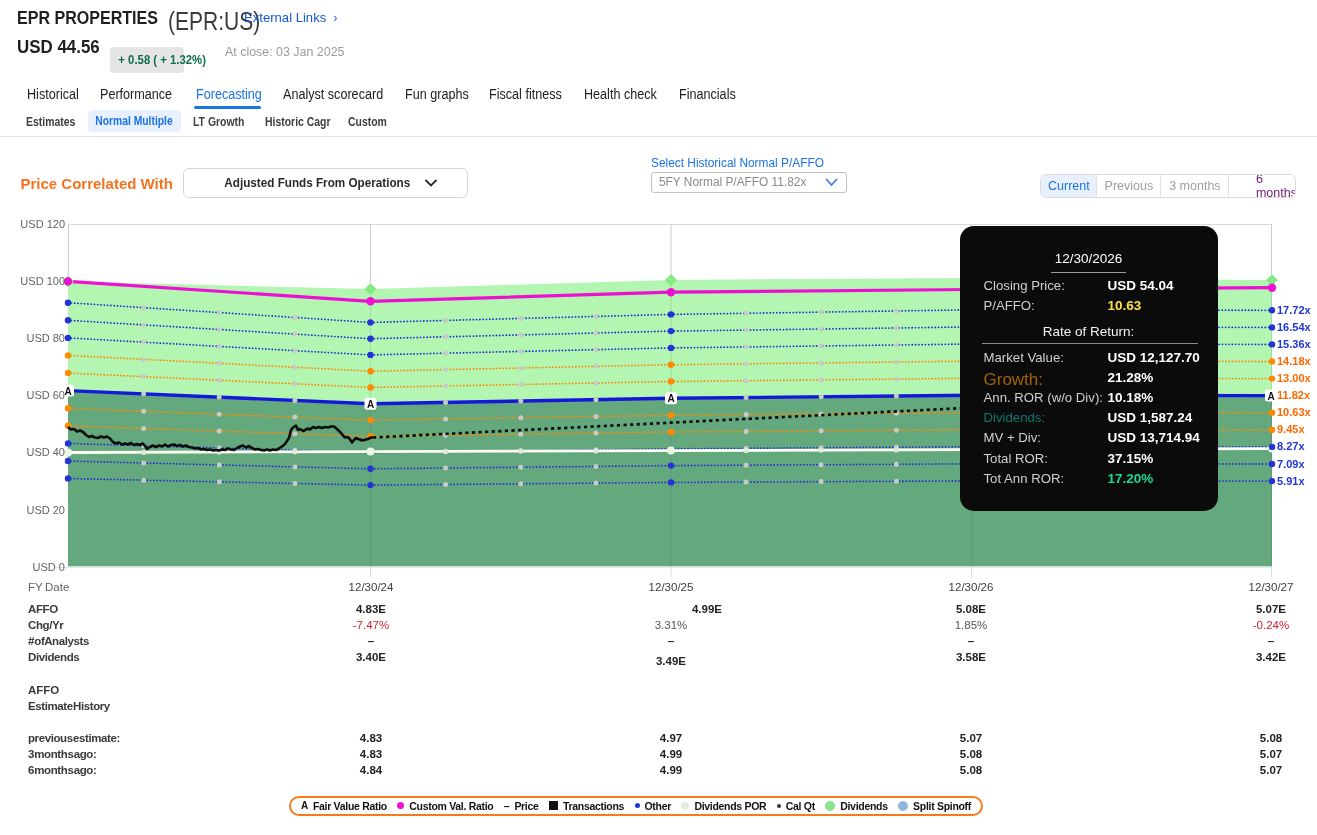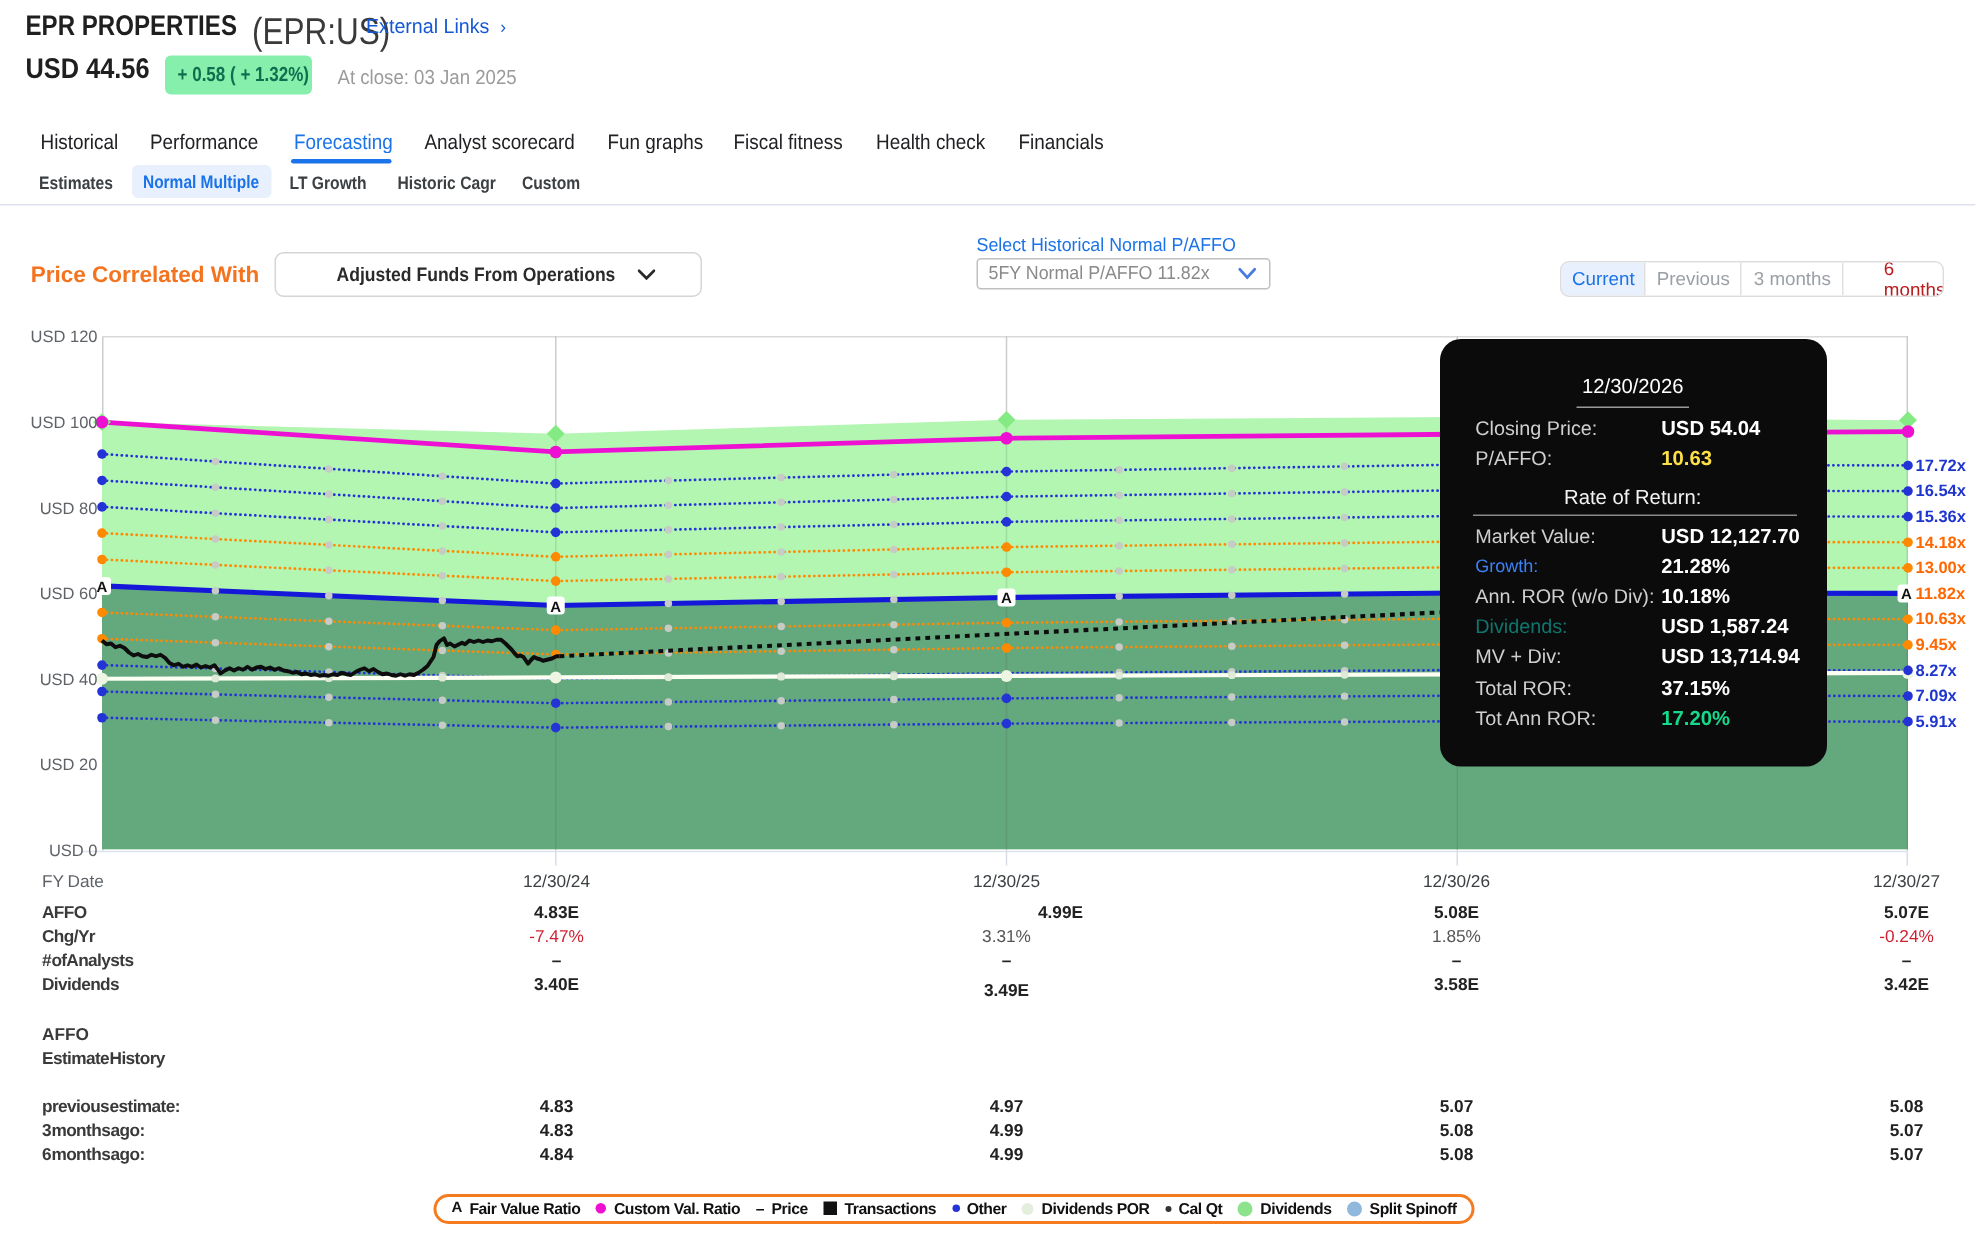--- a/index.html
+++ b/index.html
@@ -4,21 +4,21 @@
 * { margin:0; padding:0; box-sizing:border-box; }
 html,body { width:1317px; height:835px; background:#fff; font-family:"Liberation Sans",sans-serif; overflow:hidden; }
 </style></head>
 <body>
 <div style="position:relative;width:1317px;height:835px;">
 
 <div style="position:absolute;left:17px;top:7px;font-size:19px;font-weight:bold;color:#1f1f1f;white-space:nowrap;"><span style="display:inline-block;transform:scaleX(0.845);transform-origin:0 0;">EPR PROPERTIES</span></div>
 <div style="position:absolute;left:168px;top:7px;font-size:25px;color:#3a3a3a;white-space:nowrap;"><span style="display:inline-block;transform:scaleX(0.84);transform-origin:0 0;">(EPR:US)</span></div>
 <div style="position:absolute;left:244px;top:10px;font-size:13.5px;color:#1558d6;white-space:nowrap;"><span style="display:inline-block;transform:scaleX(0.97);transform-origin:0 0;">External Links &nbsp;<span style="font-size:12px;">›</span></span></div>
 <div style="position:absolute;left:17px;top:36px;font-size:19px;font-weight:bold;color:#1f1f1f;white-space:nowrap;"><span style="display:inline-block;transform:scaleX(0.89);transform-origin:0 0;">USD 44.56</span></div>
-<div style="position:absolute;left:110px;top:37px;width:98px;height:26px;background:#86efac;border-radius:4px;text-align:center;line-height:26px;font-size:13.5px;font-weight:bold;color:#0e6f4f;white-space:nowrap;"><span style="display:inline-block;transform:scaleX(0.84);">+ 0.58 ( + 1.32%)</span></div>
+<div style="position:absolute;left:110px;top:47px;width:74px;height:26px;background:#e5e5e5;border-radius:4px;text-align:center;line-height:26px;font-size:13.5px;font-weight:bold;color:#0e6f4f;white-space:nowrap;"><span style="display:inline-block;transform:scaleX(0.84);">+ 0.58 ( + 1.32%)</span></div>
 <div style="position:absolute;left:225px;top:44px;font-size:13.5px;color:#9b9b9b;white-space:nowrap;"><span style="display:inline-block;transform:scaleX(0.92);transform-origin:0 0;">At close: 03 Jan 2025</span></div>
 
 <div style="position:absolute;left:27px;top:85.5px;font-size:14px;color:#202124;white-space:nowrap;"><span style="display:inline-block;transform:scaleX(0.9);transform-origin:0 0;">Historical</span></div>
 <div style="position:absolute;left:99.5px;top:85.5px;font-size:14px;color:#202124;white-space:nowrap;"><span style="display:inline-block;transform:scaleX(0.9);transform-origin:0 0;">Performance</span></div>
 <div style="position:absolute;left:195.5px;top:85.5px;font-size:14px;color:#1a73e8;white-space:nowrap;"><span style="display:inline-block;transform:scaleX(0.9);transform-origin:0 0;">Forecasting</span></div>
 <div style="position:absolute;left:283px;top:85.5px;font-size:14px;color:#202124;white-space:nowrap;"><span style="display:inline-block;transform:scaleX(0.9);transform-origin:0 0;">Analyst scorecard</span></div>
 <div style="position:absolute;left:405px;top:85.5px;font-size:14px;color:#202124;white-space:nowrap;"><span style="display:inline-block;transform:scaleX(0.9);transform-origin:0 0;">Fun graphs</span></div>
 <div style="position:absolute;left:488.5px;top:85.5px;font-size:14px;color:#202124;white-space:nowrap;"><span style="display:inline-block;transform:scaleX(0.9);transform-origin:0 0;">Fiscal fitness</span></div>
 <div style="position:absolute;left:584px;top:85.5px;font-size:14px;color:#202124;white-space:nowrap;"><span style="display:inline-block;transform:scaleX(0.9);transform-origin:0 0;">Health check</span></div>
 <div style="position:absolute;left:679px;top:85.5px;font-size:14px;color:#202124;white-space:nowrap;"><span style="display:inline-block;transform:scaleX(0.9);transform-origin:0 0;">Financials</span></div>
@@ -38,21 +38,21 @@
 <div style="position:absolute;left:651px;top:171.5px;width:196px;height:21.5px;border:1px solid #c0c0c0;border-radius:3px;display:flex;align-items:center;font-size:12.5px;color:#8a8a8a;padding-left:7px;white-space:nowrap;">
       <span style="display:inline-block;transform:scaleX(0.95);transform-origin:0 0;">5FY Normal P/AFFO 11.82x</span>
       <svg style="position:absolute;right:8px;" width="13" height="9" viewBox="0 0 13 9">
         <path d="M1.5 1.5 L6.5 7 L11.5 1.5" stroke="#4b7be0" stroke-width="1.8" fill="none" stroke-linecap="round"></path>
       </svg>
     </div>
 <div style="position:absolute;left:1040.4px;top:174.4px;height:23.5px;display:flex;border:1px solid #dcdcdc;border-radius:6px;overflow:hidden;font-size:12.5px;">
 <div style="width:55px;background:#e8f0fe;color:#1a73e8;display:flex;align-items:center;justify-content:center;">Current</div>
 <div style="width:64px;background:#fff;color:#9aa0a6;display:flex;align-items:center;justify-content:center;border-left:1px solid #e0e0e0;">Previous</div>
 <div style="width:68px;background:#fff;color:#9aa0a6;display:flex;align-items:center;justify-content:center;border-left:1px solid #e0e0e0;">3 months</div>
-<div style="width:67px;background:#fff;color:#b91c1c;display:flex;align-items:center;justify-content:center;border-left:1px solid #e0e0e0;padding-left:28px;">6 months</div>
+<div style="width:67px;background:#fff;color:#701a75;display:flex;align-items:center;justify-content:center;border-left:1px solid #e0e0e0;padding-left:28px;">6 months</div>
 </div>
 
 <svg width="1317" height="392" viewBox="0 208 1317 392" style="position:absolute;left:0;top:208px;">
 <line x1="68.5" y1="224" x2="68.5" y2="567" stroke="#cccccc" stroke-width="1"></line>
 <line x1="68" y1="224.5" x2="1272" y2="224.5" stroke="#d9d9d9" stroke-width="1"></line>
 <line x1="370.5" y1="224" x2="370.5" y2="567" stroke="#cccccc" stroke-width="1"></line>
 <line x1="671" y1="224" x2="671" y2="567" stroke="#cccccc" stroke-width="1"></line>
 <line x1="971.5" y1="224" x2="971.5" y2="567" stroke="#cccccc" stroke-width="1"></line>
 <line x1="1271.5" y1="224" x2="1271.5" y2="567" stroke="#cccccc" stroke-width="1"></line>
 <line x1="55" y1="567.6" x2="1272" y2="567.6" stroke="#dfe3ec" stroke-width="1"></line>
@@ -329,21 +329,21 @@
 <text x="28" y="591" font-family="Liberation Sans, sans-serif" font-size="11.5" fill="#5f6368">FY Date</text>
 </svg>
 <div style="position:absolute;left:959.5px;top:226px;width:258px;height:285px;background:#0b0b0b;border-radius:14px;font-family:'Liberation Sans',sans-serif;">
 <div style="position:absolute;left:0;right:0;top:22.5px;text-align:center;"><span style="display:inline-block;color:#fff;font-size:13.5px;border-bottom:1px solid #9a9a9a;padding:0 4px 6px;">12/30/2026</span></div>
 <div style="position:absolute;left:24px;top:52.4px;font-size:13.2px;color:#cfcfcf;text-align:right;">Closing Price:</div>
 <div style="position:absolute;left:148px;top:52.4px;font-size:13.5px;font-weight:bold;color:#fff;">USD 54.04</div>
 <div style="position:absolute;left:24px;top:72.4px;font-size:13.2px;color:#cfcfcf;">P/AFFO:</div>
 <div style="position:absolute;left:148px;top:72.4px;font-size:13.5px;font-weight:bold;color:#fde047;text-align:center;">10.63</div>
 <div style="position:absolute;left:24px;top:124.2px;font-size:13.2px;color:#cfcfcf;">Market Value:</div>
 <div style="position:absolute;left:148px;top:124.2px;font-size:13.5px;font-weight:bold;color:#fff;">USD 12,127.70</div>
-<div style="position:absolute;left:24px;top:144.0px;font-size:12px;color:#3b82f6;">Growth:</div>
+<div style="position:absolute;left:24px;top:144.0px;font-size:17px;color:#a16207;">Growth:</div>
 <div style="position:absolute;left:148px;top:144.0px;font-size:13.5px;font-weight:bold;color:#fff;">21.28%</div>
 <div style="position:absolute;left:24px;top:164.0px;font-size:13.2px;color:#cfcfcf;">Ann. ROR (w/o Div):</div>
 <div style="position:absolute;left:148px;top:164.0px;font-size:13.5px;font-weight:bold;color:#fff;">10.18%</div>
 <div style="position:absolute;left:24px;top:184.2px;font-size:13.2px;color:#0f766e;">Dividends:</div>
 <div style="position:absolute;left:148px;top:184.2px;font-size:13.5px;font-weight:bold;color:#fff;">USD 1,587.24</div>
 <div style="position:absolute;left:24px;top:204.3px;font-size:13.2px;color:#cfcfcf;">MV + Div:</div>
 <div style="position:absolute;left:148px;top:204.3px;font-size:13.5px;font-weight:bold;color:#fff;">USD 13,714.94</div>
 <div style="position:absolute;left:24px;top:224.8px;font-size:13.2px;color:#cfcfcf;">Total ROR:</div>
 <div style="position:absolute;left:148px;top:224.8px;font-size:13.5px;font-weight:bold;color:#fff;">37.15%</div>
 <div style="position:absolute;left:24px;top:245.2px;font-size:13.2px;color:#cfcfcf;">Tot Ann ROR:</div>

